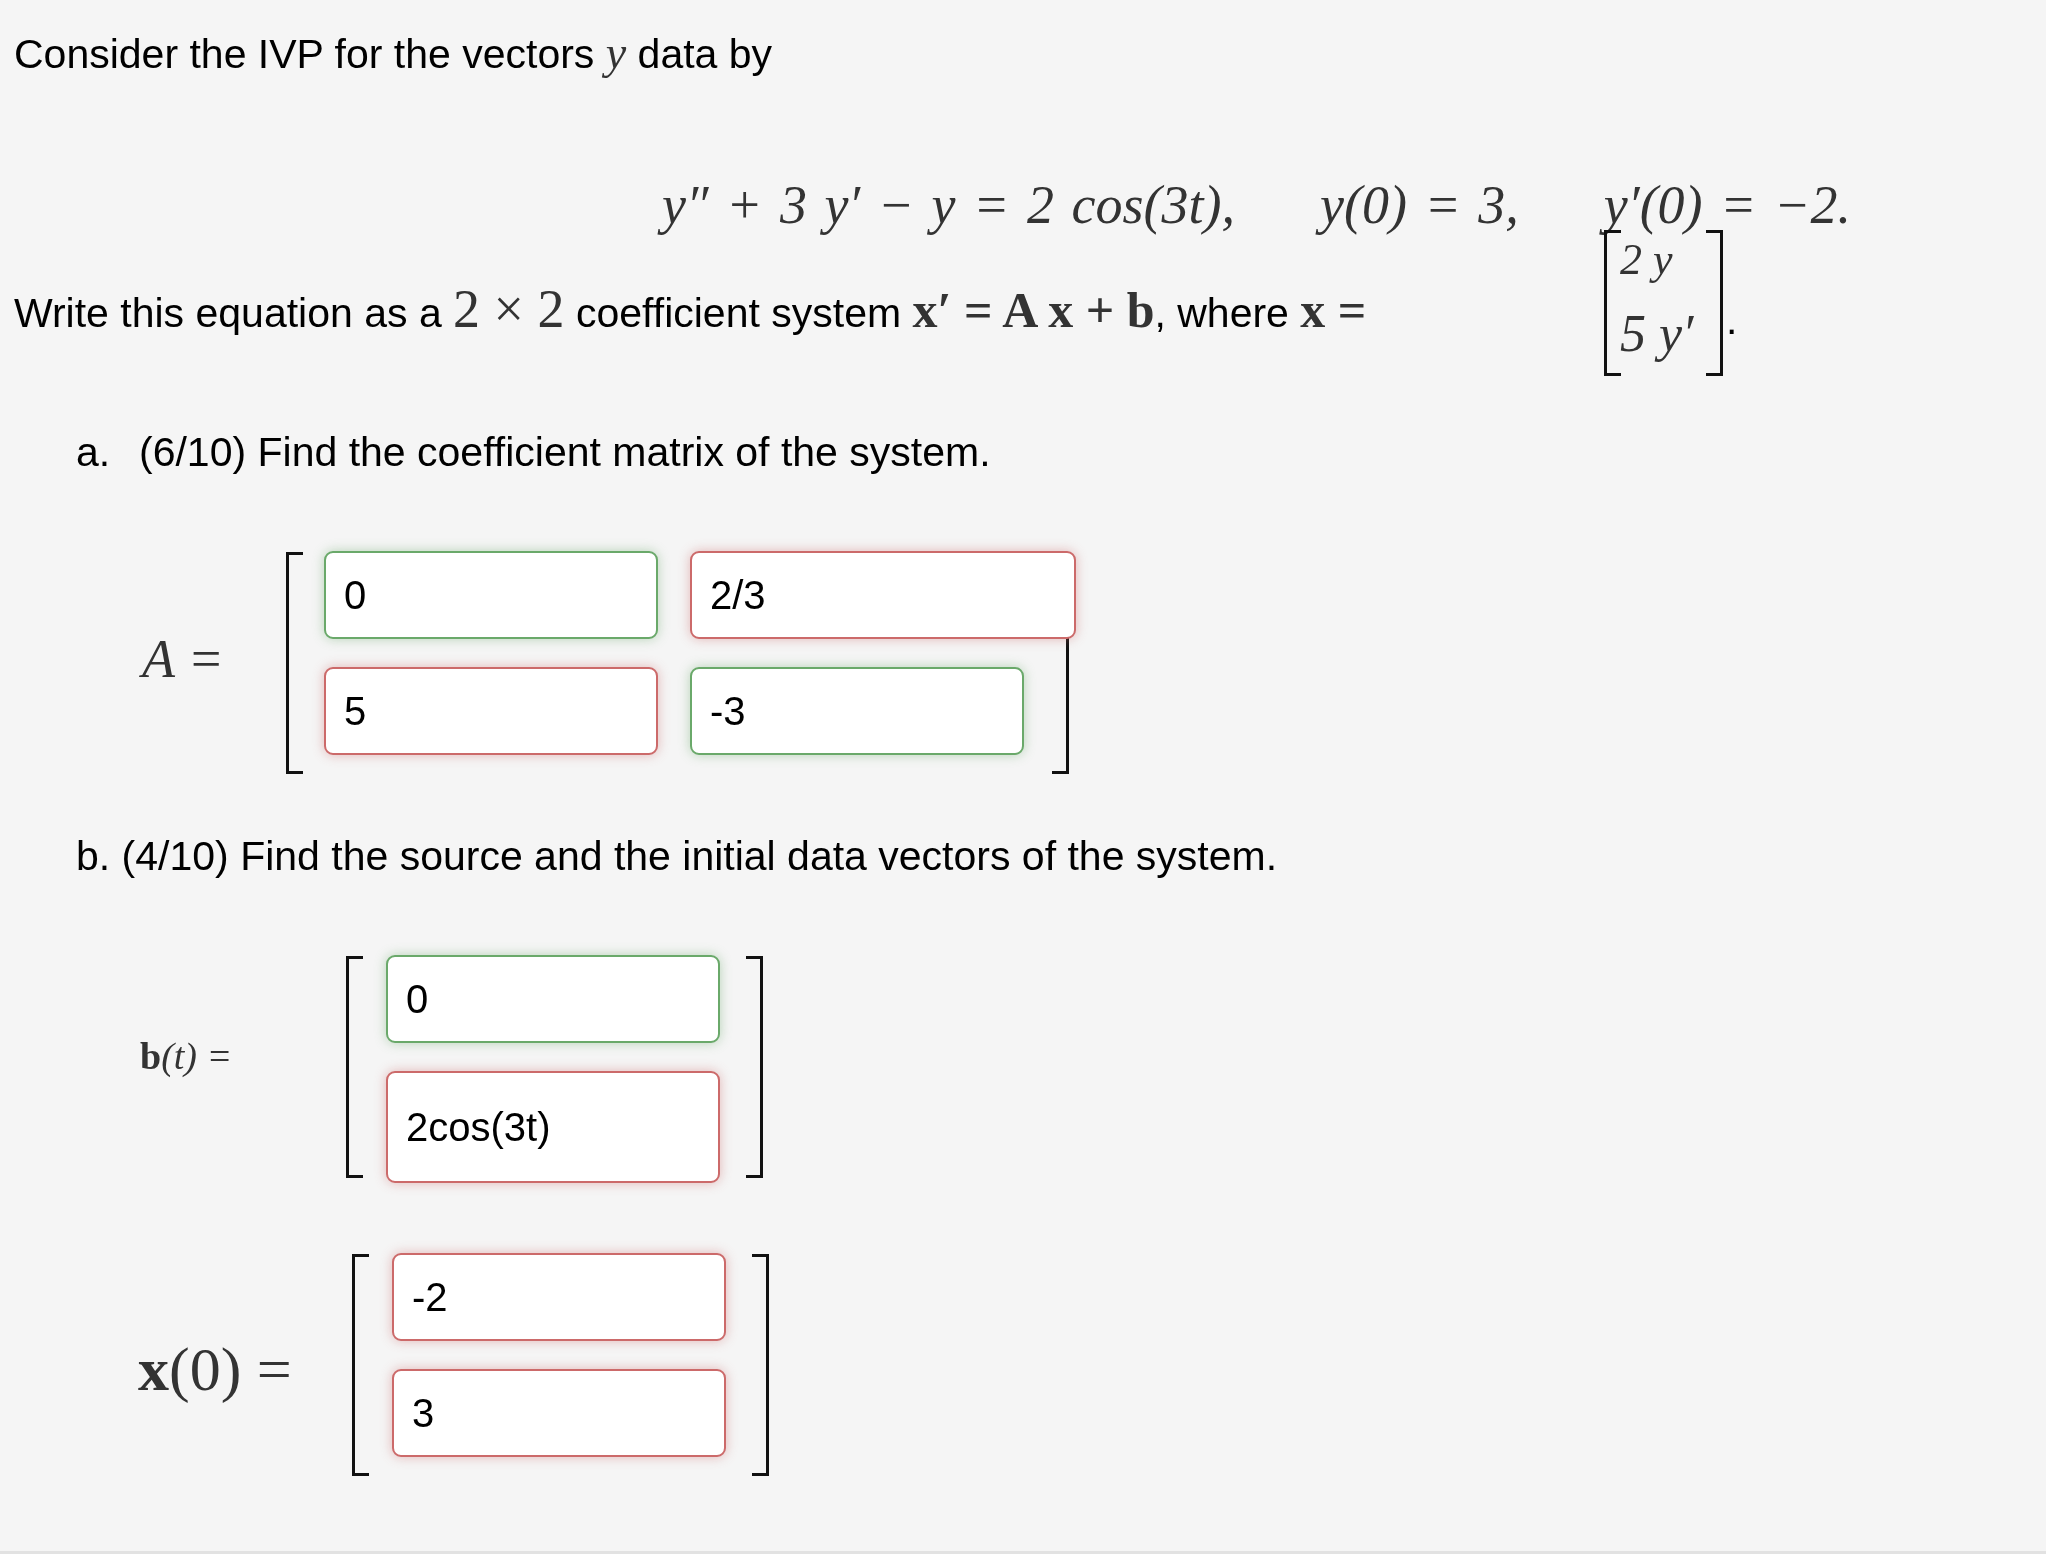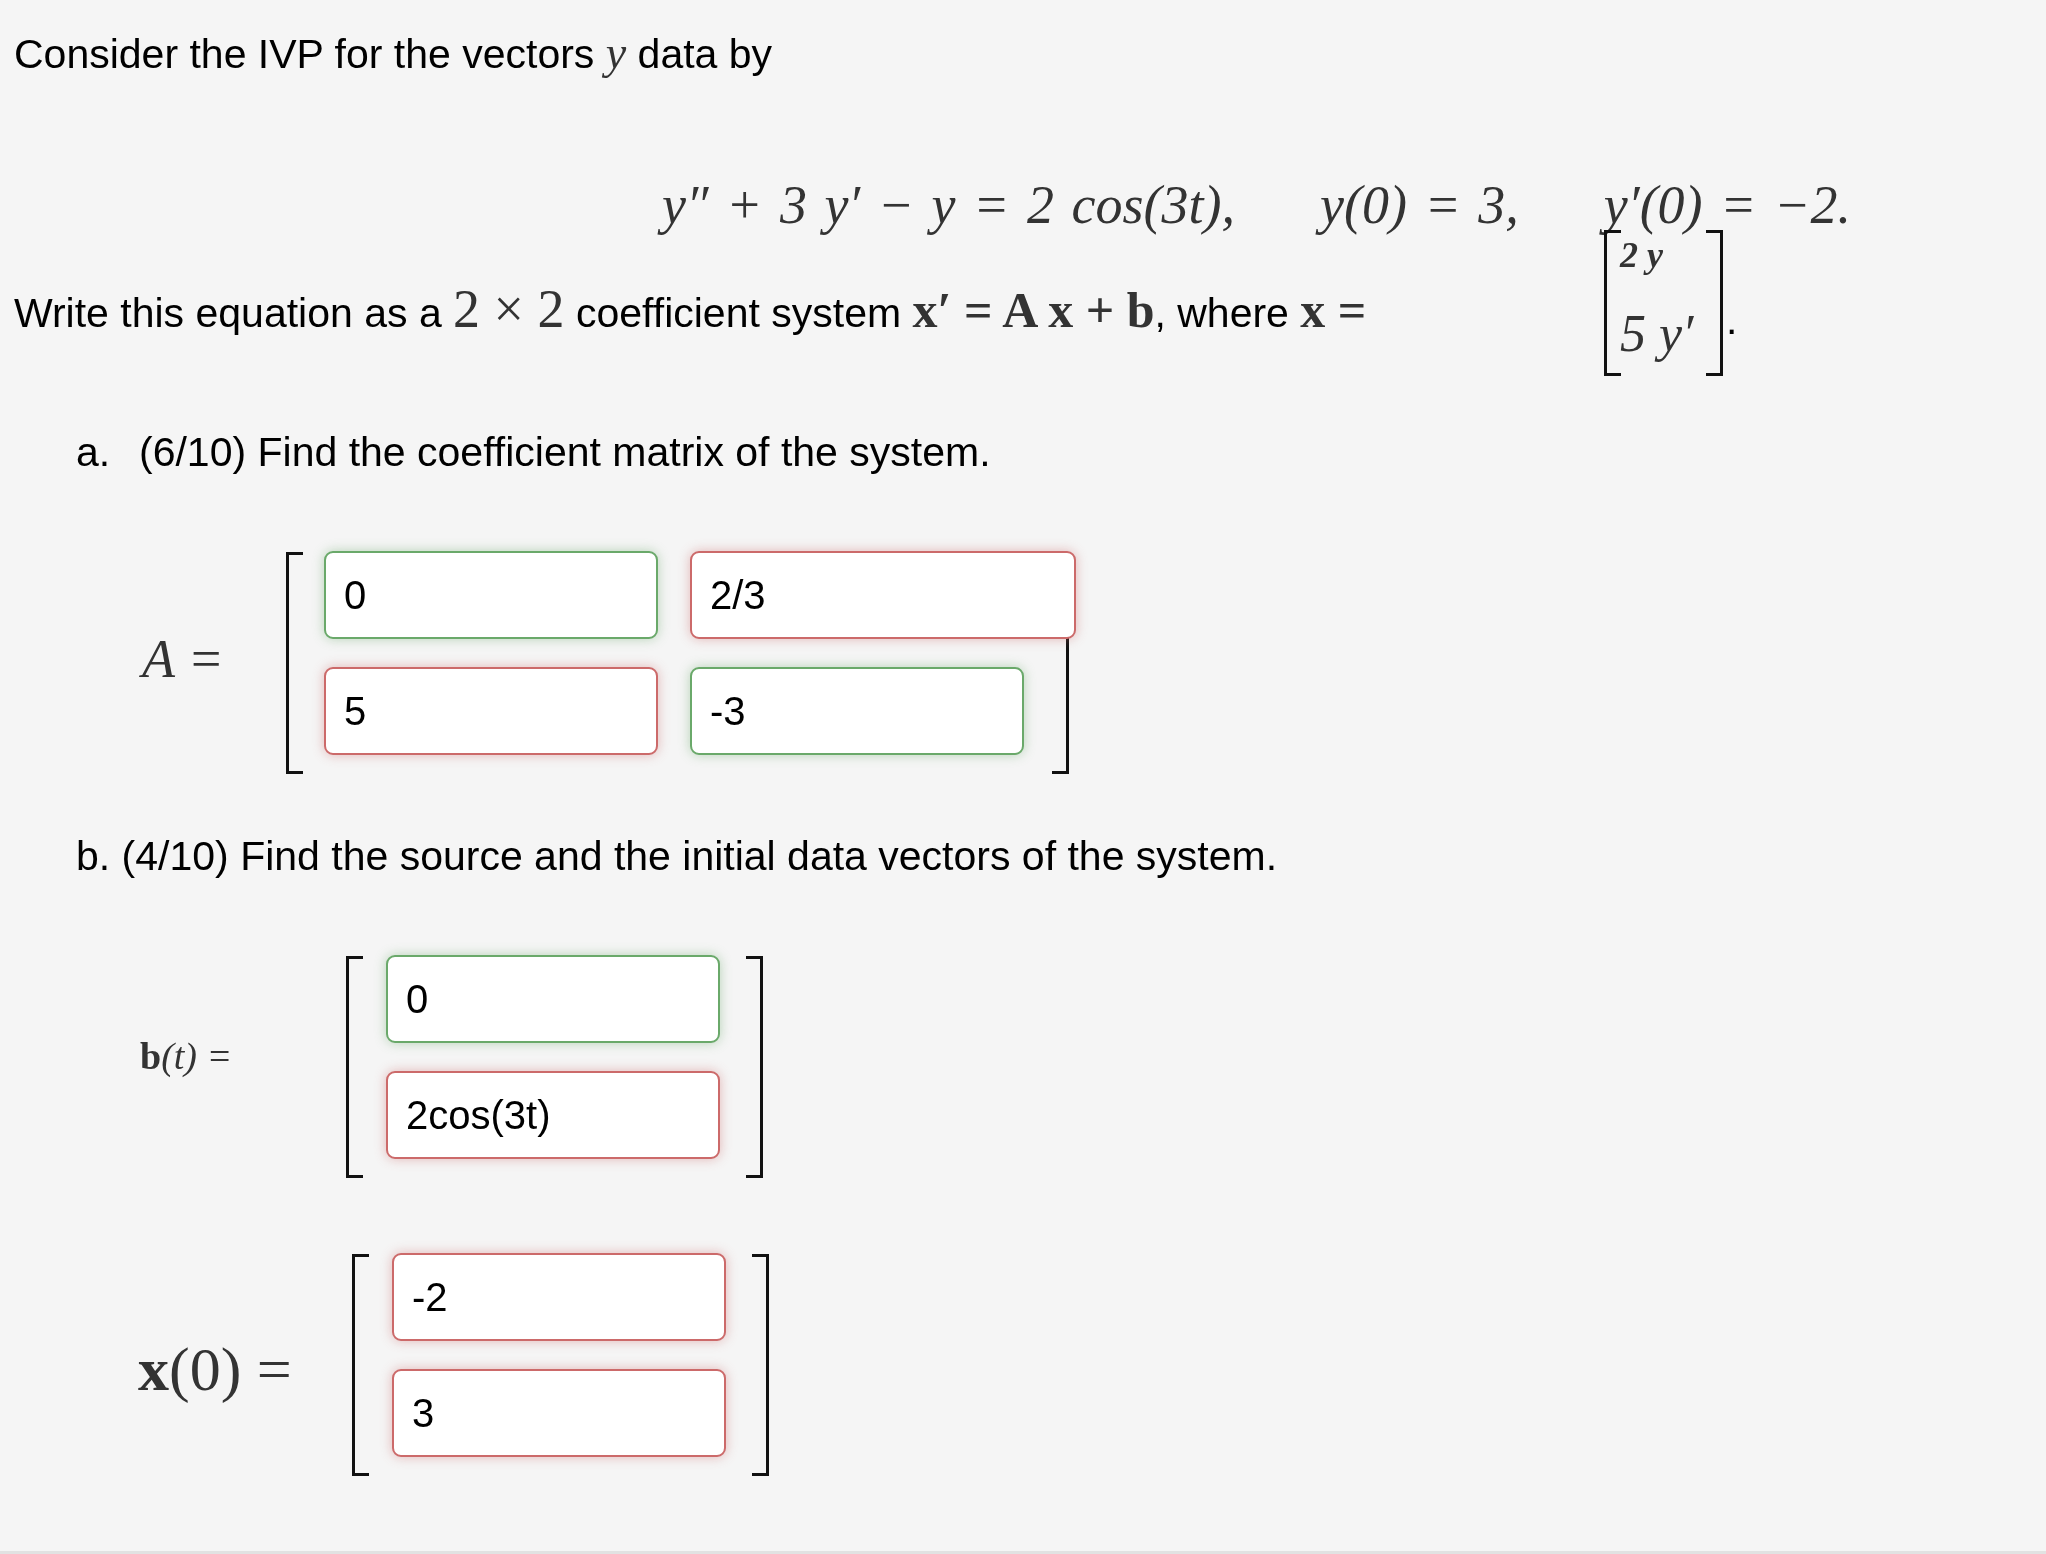--- a/index.html
+++ b/index.html
@@ -63,21 +63,21 @@
 
 <div class="abs txt" style="left:14px; top:282px;">
   <span>Write this equation as a</span>
   <span class="math" style="font-size:54px;">2 × 2</span>
   <span>coefficient system</span>
   <span class="math mb" style="font-size:50px;">x′ = A x + b</span><span>, where</span>
   <span class="math mb" style="font-size:50px;">x =</span>
 </div>
 
 <div class="bracket-l" style="left:1604px; top:230px; height:140px;"></div>
-<div class="abs math mi" style="left:1620px; top:234px; font-size:36px;font-weight:bold;">2 y</div>
+<div class="abs math mi" style="left:1620px; top:234px; font-size:44px;">2 y</div>
 <div class="abs math mi" style="left:1620px; top:304px; font-size:52px;">5 y′</div>
 <div class="bracket-r" style="left:1706px; top:230px; height:140px;"></div>
 <div class="abs txt" style="left:1726px; top:300px;">.</div>
 
 <div class="abs txt" style="left:76px; top:432px;">
   <span>a.</span>
   <span style="display:inline-block; width:6px;"></span>
   <span>(6/10)</span>
   <span>Find the coefficient matrix of the system.</span>
 </div>
@@ -98,21 +98,21 @@
   <span>(4/10)</span>
   <span>Find the source and the initial data vectors of the system.</span>
 </div>
 
 <div class="abs math" style="left:140px; top:1034px; font-size:38px;">
   <span class="mb">b</span><span class="mi">(t) =</span>
 </div>
 <div class="bracket-l" style="left:346px; top:956px; height:216px;"></div>
 <div class="bracket-r" style="left:746px; top:956px; height:216px;"></div>
 <div class="field ok" style="left: 386px; top: 955px; width: 334px; height: 88px;" contenteditable="true">0</div>
-<div class="field bad" style="left: 386px; top: 1071px; width: 334px; height: 88px;" contenteditable="true">2cos(3t)</div>
+<div class="field bad" style="left: 386px; top: 1071px; width: 334px; height: 112px;" contenteditable="true">2cos(3t)</div>
 
 <div class="abs math" style="left:138px; top:1334px; font-size:62px;">
   <span class="mb">x</span><span>(0) =</span>
 </div>
 <div class="bracket-l" style="left:352px; top:1254px; height:216px;"></div>
 <div class="bracket-r" style="left:752px; top:1254px; height:216px;"></div>
 <div class="field bad" style="left: 392px; top: 1253px; width: 334px; height: 88px;" contenteditable="true">-2</div>
 <div class="field bad" style="left: 392px; top: 1369px; width: 334px; height: 88px;" contenteditable="true">3</div>
 
 <div class="bottom-line"></div>

